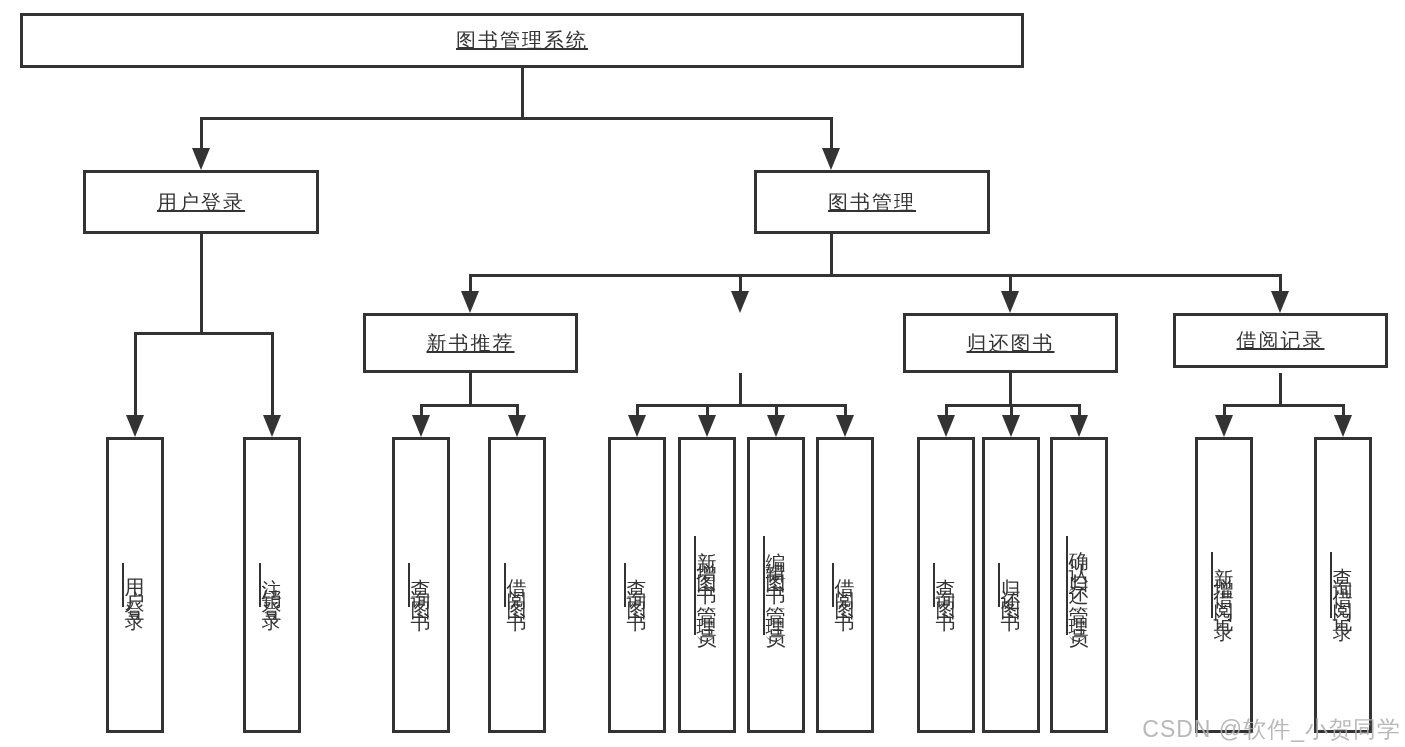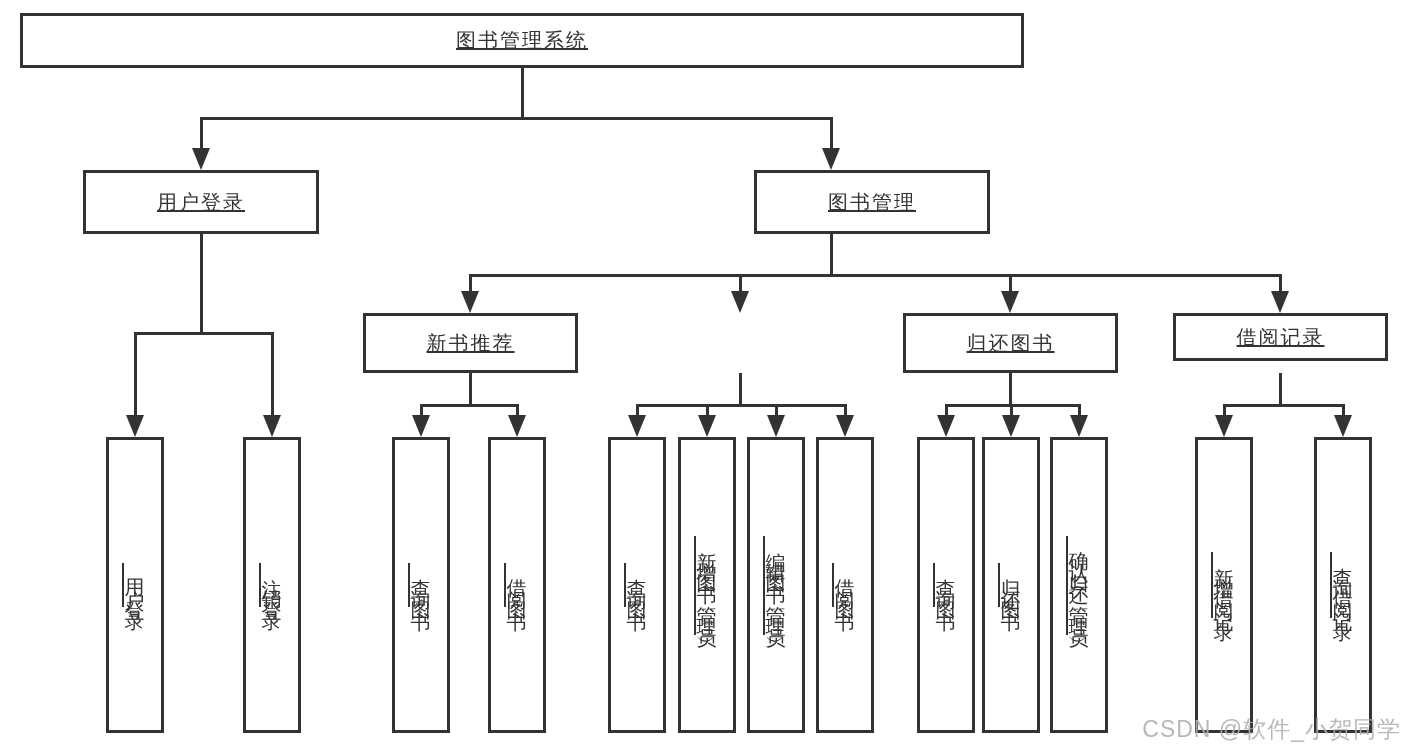--- a/index.html
+++ b/index.html
@@ -95,21 +95,21 @@
   <div class="node" style="left:754px;top:170px;width:236px;height:64px;">
     <span class="hlabel">图书管理</span>
   </div>
 
   <div class="node" style="left:363px;top:313px;width:215px;height:60px;">
     <span class="hlabel">新书推荐</span>
   </div>
   <div class="node" style="left:903px;top:313px;width:215px;height:60px;">
     <span class="hlabel">归还图书</span>
   </div>
-  <div class="node" style="left:1173px;top:313px;width:215px;height:48px;">
+  <div class="node" style="left:1173px;top:313px;width:215px;height:55px;">
     <span class="hlabel">借阅记录</span>
   </div>
 
   <div class="node leaf" style="left:106px;top:437px;width:58px;height:296px;">
     <span class="vtext">用户登录</span>
   </div>
   <div class="node leaf" style="left:243px;top:437px;width:58px;height:296px;">
     <span class="vtext">注销登录</span>
   </div>
 

